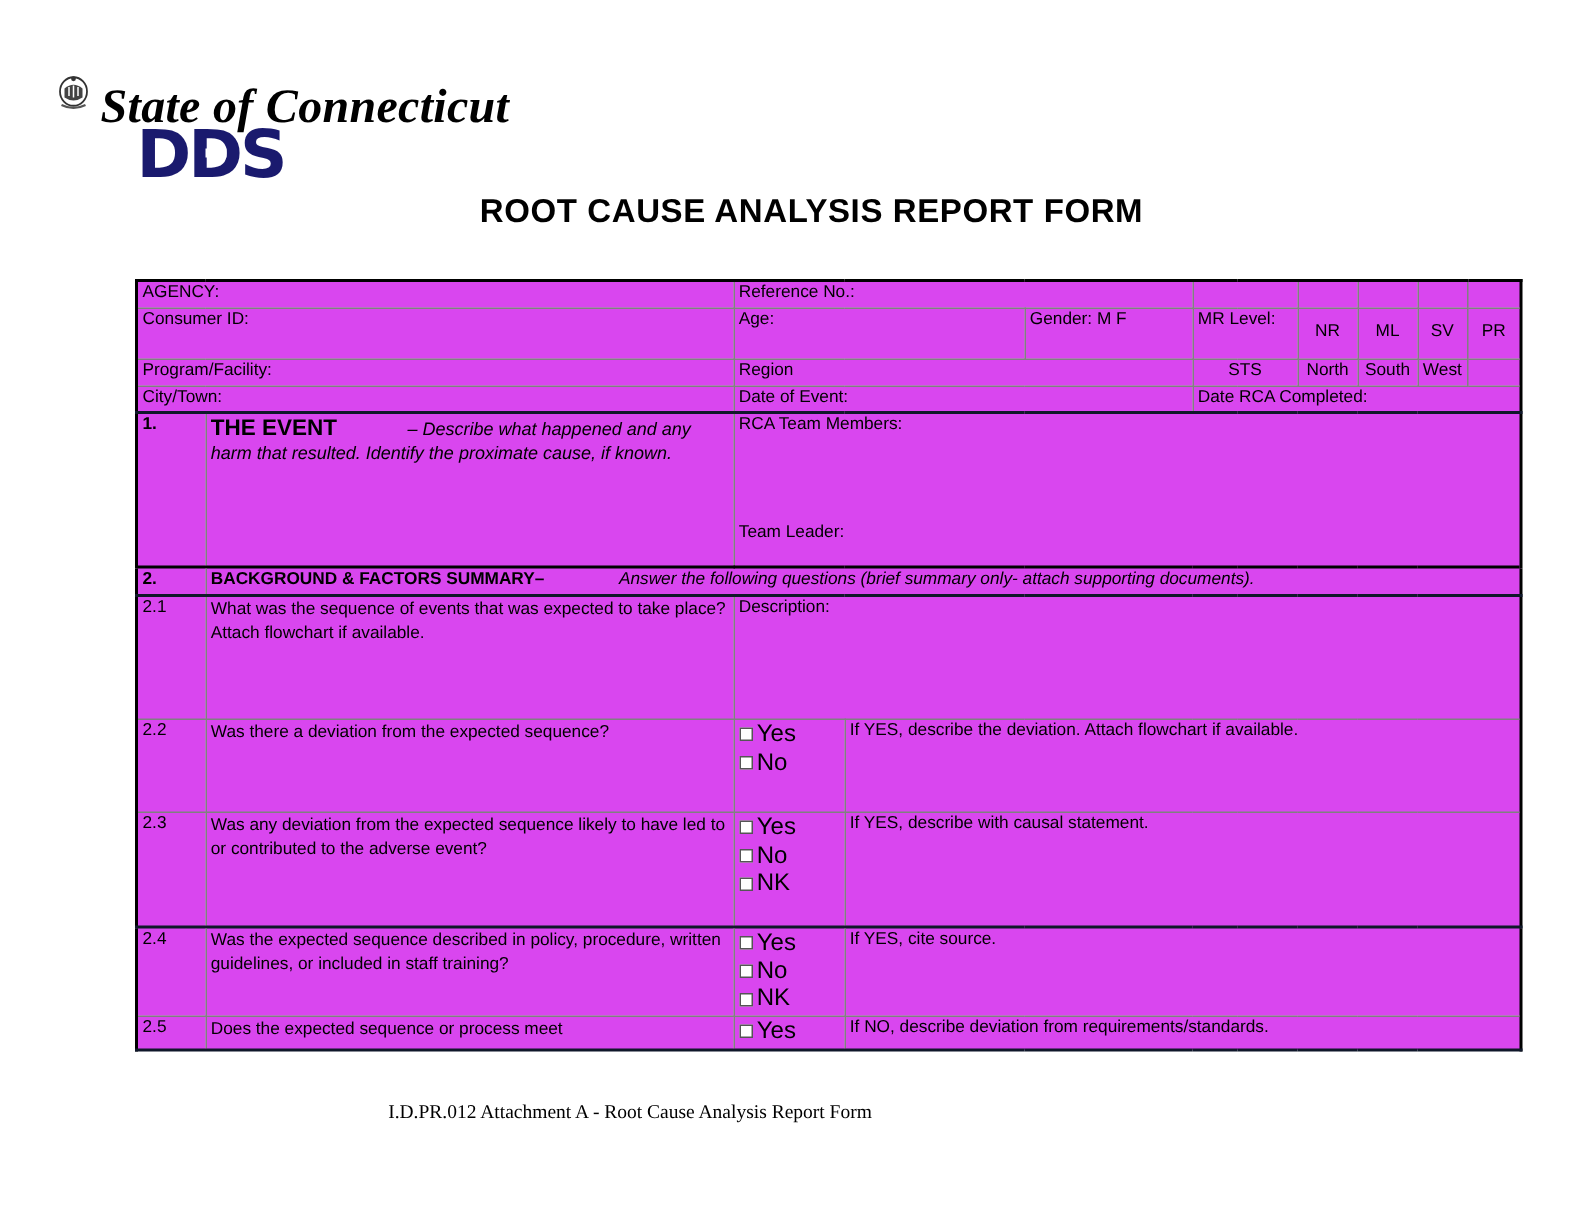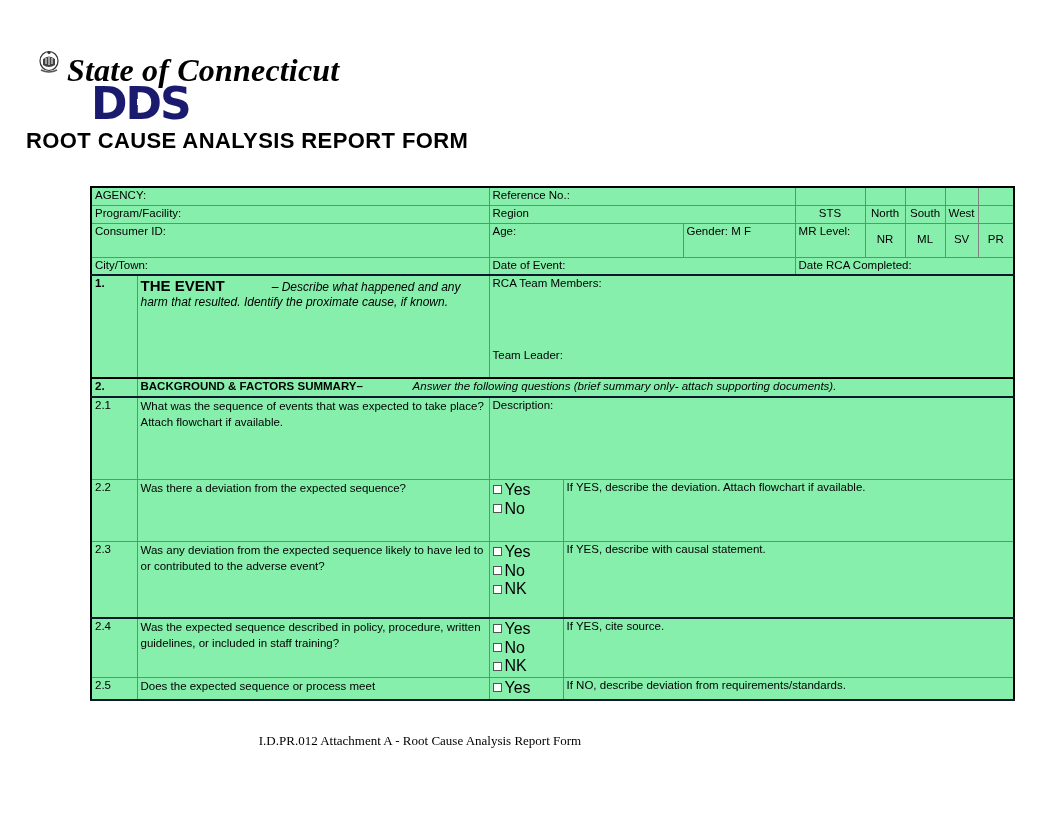--- a/index.html
+++ b/index.html
@@ -72,20 +72,21 @@
     width: 14px;
     height: 6px;
     background: #ffffff;
   }
 
   .form-title {
     position: absolute;
     left: 0;
     top: 128px;
     width: 1056px;
+    text-align: center;
     padding-left: 26px;
     box-sizing: border-box;
     font-family: "Liberation Sans", sans-serif;
     font-weight: bold;
     font-size: 22px;
     letter-spacing: 0.4px;
   }
 
   
   .form-table {
@@ -95,21 +96,21 @@
     width: 878px;
     border-collapse: collapse;
     table-layout: fixed;
     font-size: 11.5px;
     line-height: 1.2;
   }
   .form-table td {
     border: 1px solid #808080;
     padding: 1px 3px 2px 3px;
     vertical-align: top;
-    background: #86efac;
+    background: #d946ef;
     font-size: 11.5px;
   }
   .outer-top td { border-top: 2px solid #000000; }
   .heavy-bottom td { border-bottom: 2px solid #0f172a; }
   .heavy-top td { border-top: 2px solid #000000; }
   td.hl { border-left: 2px solid #000000; }
   td.hr { border-right: 2px solid #000000; }
 
   .c-ctr { text-align: center; }
 
@@ -217,40 +218,40 @@
     <td class="hl" colspan="2">AGENCY:</td>
     <td colspan="3">Reference No.:</td>
     <td colspan="2"></td>
     <td></td>
     <td></td>
     <td></td>
     <td class="hr"></td>
   </tr>
 
   <tr>
-    <td class="hl" colspan="2">Program/Facility:</td>
-    <td colspan="3">Region</td>
-    <td class="c-ctr tiny" colspan="2">STS</td>
-    <td class="c-ctr tiny">North</td>
-    <td class="c-ctr tiny">South</td>
-    <td class="c-ctr tiny">West</td>
-    <td class="hr"></td>
-  </tr>
-
-  <tr>
     <td class="hl" colspan="2" style="height:30px">Consumer ID:</td>
     <td colspan="2">Age:</td>
     <td>Gender:  M  F</td>
     <td class="tiny" colspan="2">MR Level:</td>
     <td class="c-ctr tiny" style="vertical-align:middle">NR</td>
     <td class="c-ctr tiny" style="vertical-align:middle">ML</td>
     <td class="c-ctr tiny" style="vertical-align:middle">SV</td>
     <td class="c-ctr tiny hr" style="vertical-align:middle">PR</td>
   </tr>
 
+  <tr>
+    <td class="hl" colspan="2">Program/Facility:</td>
+    <td colspan="3">Region</td>
+    <td class="c-ctr tiny" colspan="2">STS</td>
+    <td class="c-ctr tiny">North</td>
+    <td class="c-ctr tiny">South</td>
+    <td class="c-ctr tiny">West</td>
+    <td class="hr"></td>
+  </tr>
+
   <tr class="heavy-bottom">
     <td class="hl" colspan="2">City/Town:</td>
     <td colspan="3">Date of Event:</td>
     <td class="hr" colspan="6">Date RCA Completed:</td>
   </tr>
 
   <tr>
     <td class="hl sec-num" style="height:98px">1.</td>
     <td>
       <span class="sec-title">THE EVENT</span><span class="sec-desc">– Describe what happened and any harm that resulted.  Identify the proximate cause, if known.</span>

